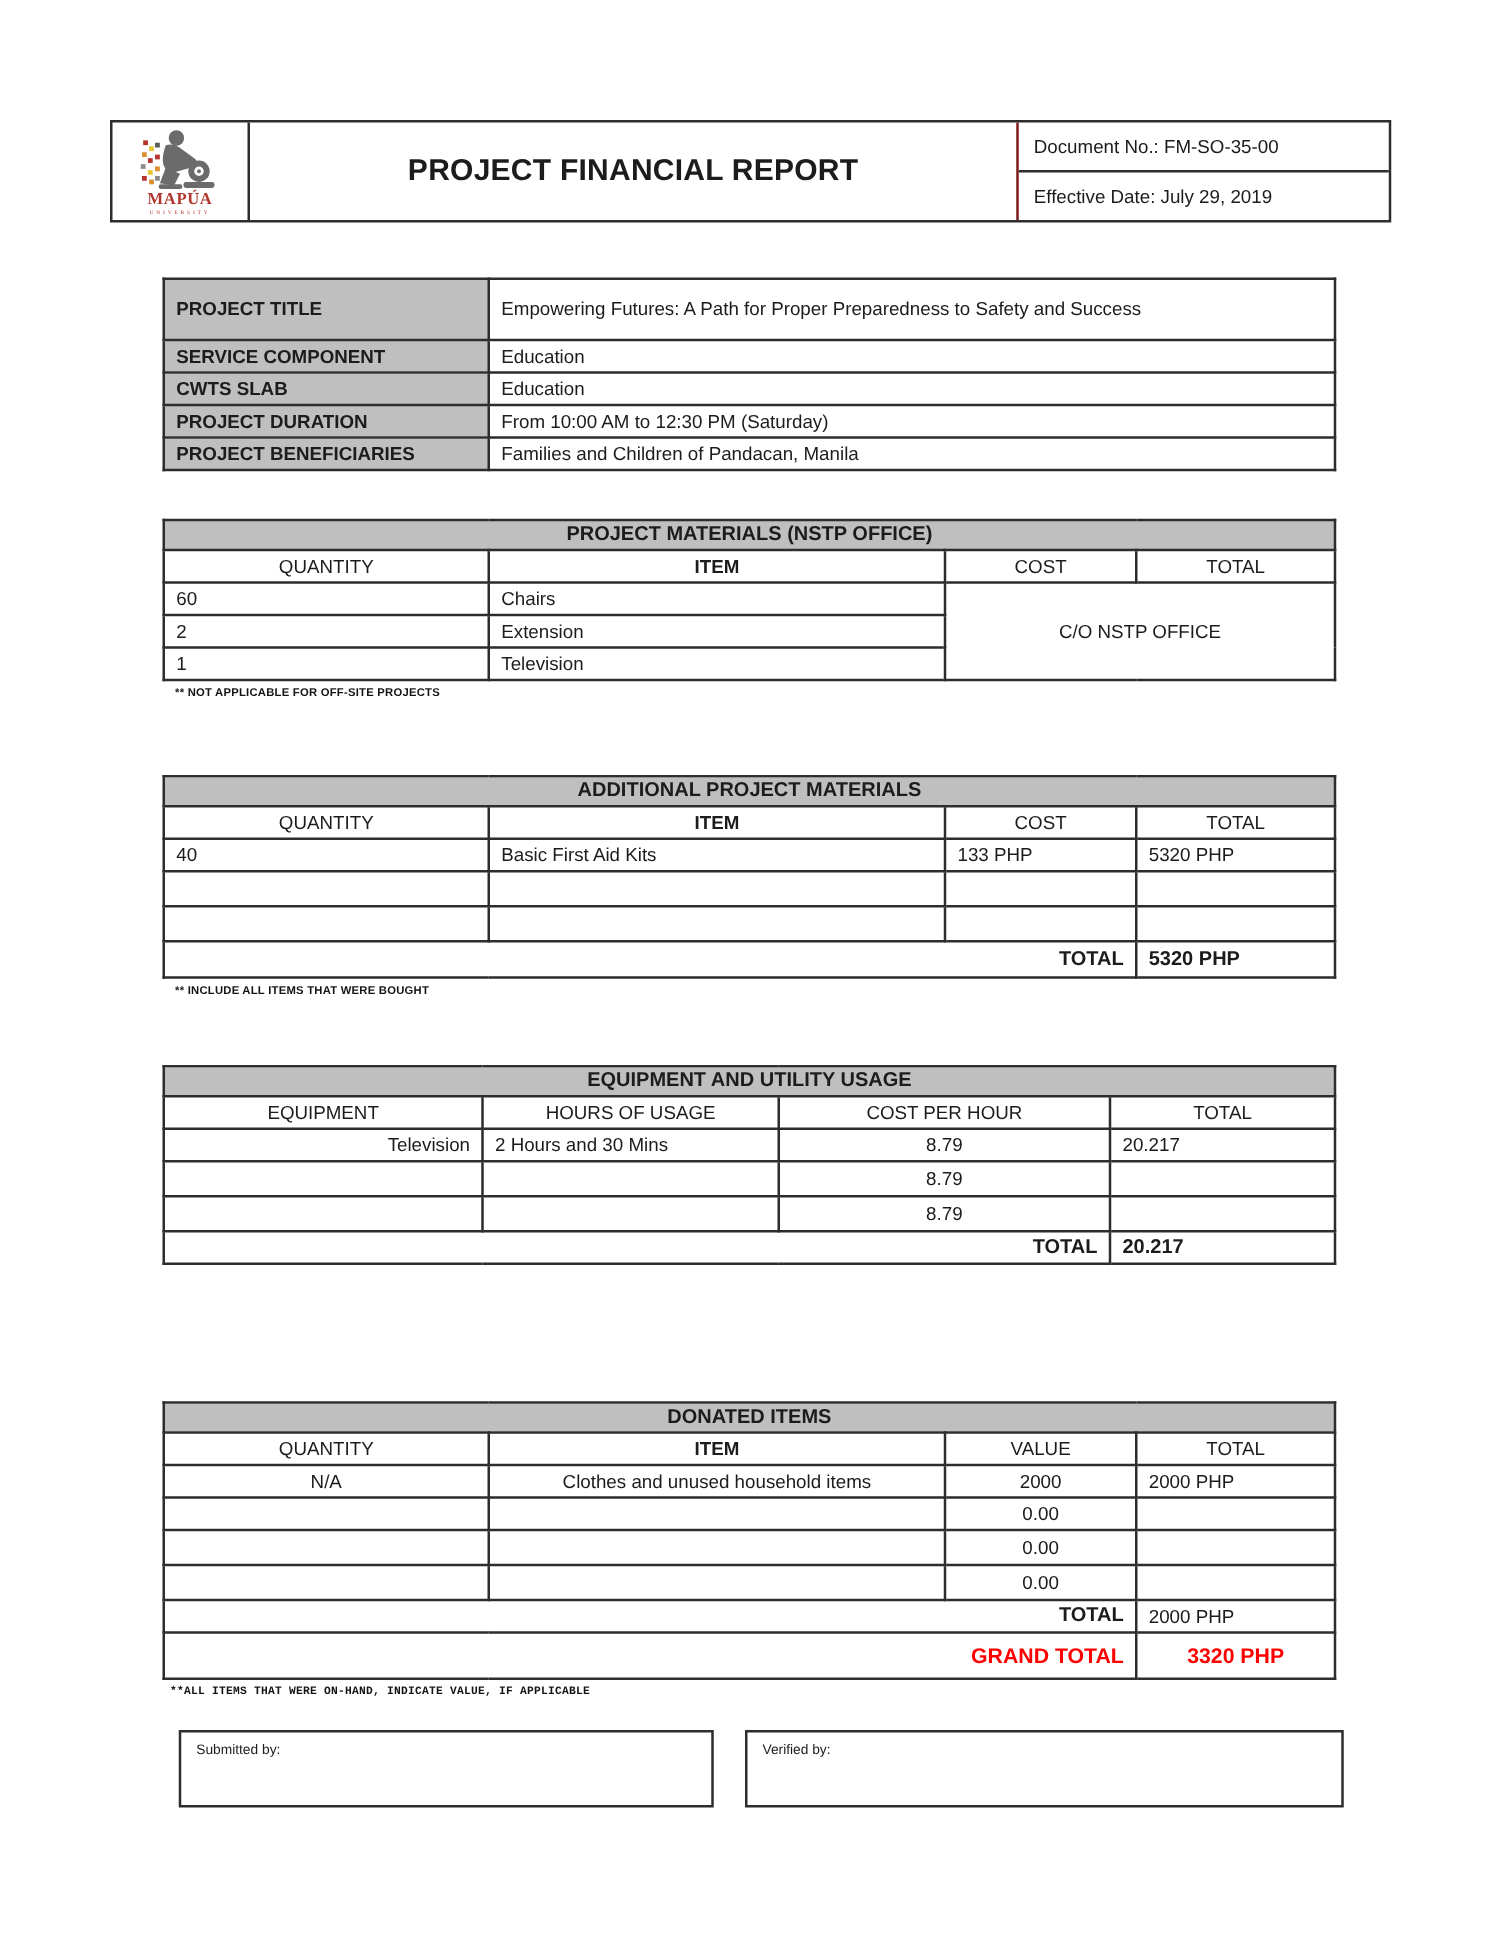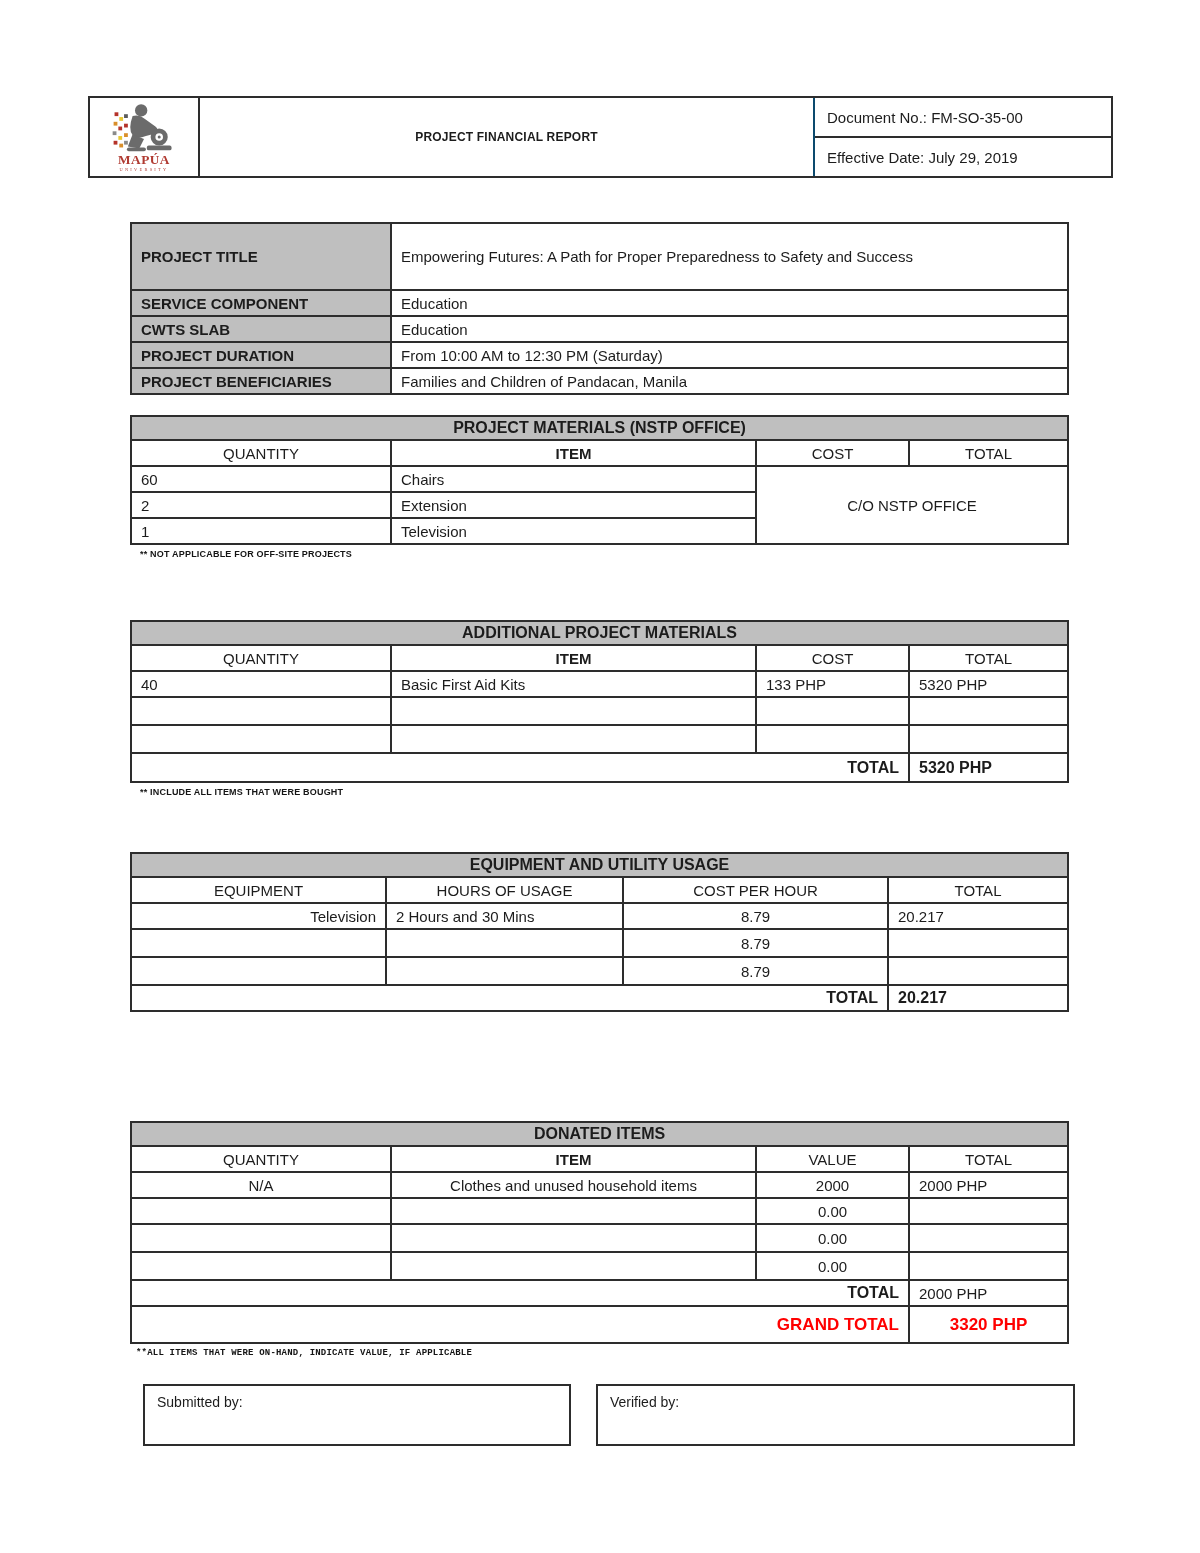--- a/index.html
+++ b/index.html
@@ -17,23 +17,23 @@
     position:absolute; left:88px; top:96px;
     width:1025px; height:82px;
     border:2px solid #2d2d2d;
     display:flex;
   }
   .logo-cell {
     width:110px; border-right:2px solid #2d2d2d;
     display:flex; align-items:center; justify-content:center;
   }
   .title-cell {
-    flex:1; border-right:2px solid #0c4a6e;
+    flex:1; border-right:2px solid #7f1d1d;
     display:flex; align-items:center; justify-content:center;
-    font-weight:bold; font-size:12px; letter-spacing:.2px;
+    font-weight:bold; font-size:24px; letter-spacing:.2px;
   }
   .meta-col { width:296px; display:flex; flex-direction:column; }
   .meta-cell {
     flex:1; display:flex; align-items:center;
     padding-left:12px; font-size:15px;
   }
   .meta-cell.first { border-bottom:2px solid #2d2d2d; }
 
   
   .tbl-wrap { position:absolute; left:130px; width:937px; }
@@ -52,35 +52,35 @@
   tr.hdr td { text-align:center; }
   .bold { font-weight:bold; }
   .al-l { text-align:left; }
   .al-c { text-align:center; }
   .al-r { text-align:right; }
   td.lbl {
     background:#BFBFBF; font-weight:bold; font-size:15px;
     padding-left:12px;
   }
   td.val { padding-left:12px; }
-  tr.tall td { height:67px;margin-left:30px; }
+  tr.tall td { height:49px;margin-left:30px; }
   td.totlbl { font-weight:bold; text-align:right; padding-right:8px; }
   tr.grand td {
     height:37px; font-weight:bold; font-size:17px; color:#ff0000;
   }
   .footnote {
     margin:4px 0 0 10px;
     font-size:9px; font-weight:bold; letter-spacing:.2px; color:#141414;
   }
 
   
   .sign-box {
     position:absolute; top:1384px; height:62px;
     border:2px solid #2d2d2d;
-    padding:8px 0 0 12px; font-size:14px;
+    padding:8px 0 0 12px; font-size:11px;
   }
   .sign-box.submitted { left:143px; width:428px; }
   .sign-box.verified  { left:596px; width:479px; }
 </style>
 </head>
 <body>
 
 <div class="page">
 
   <div class="header-band">

